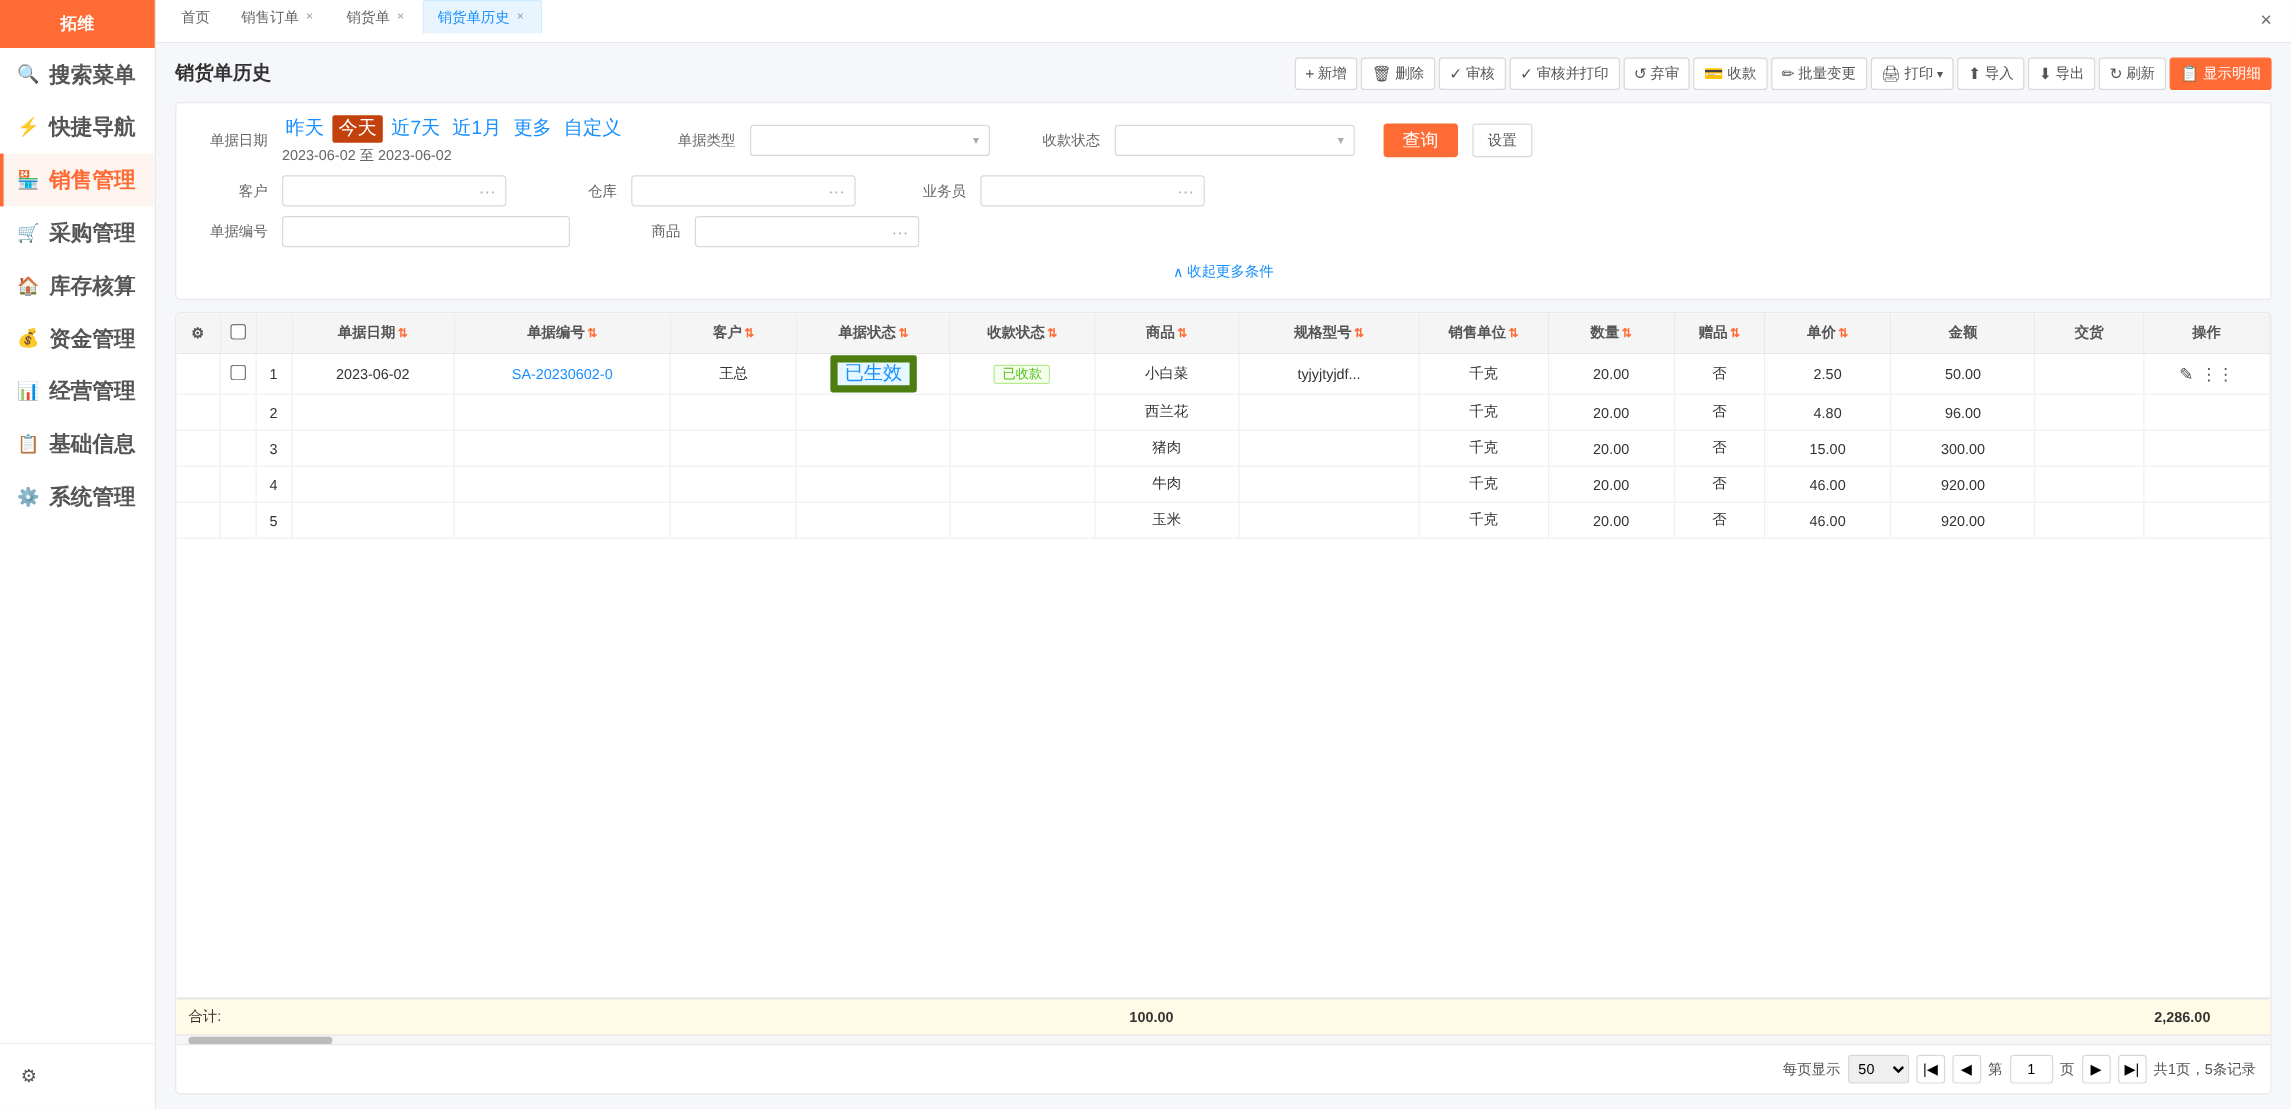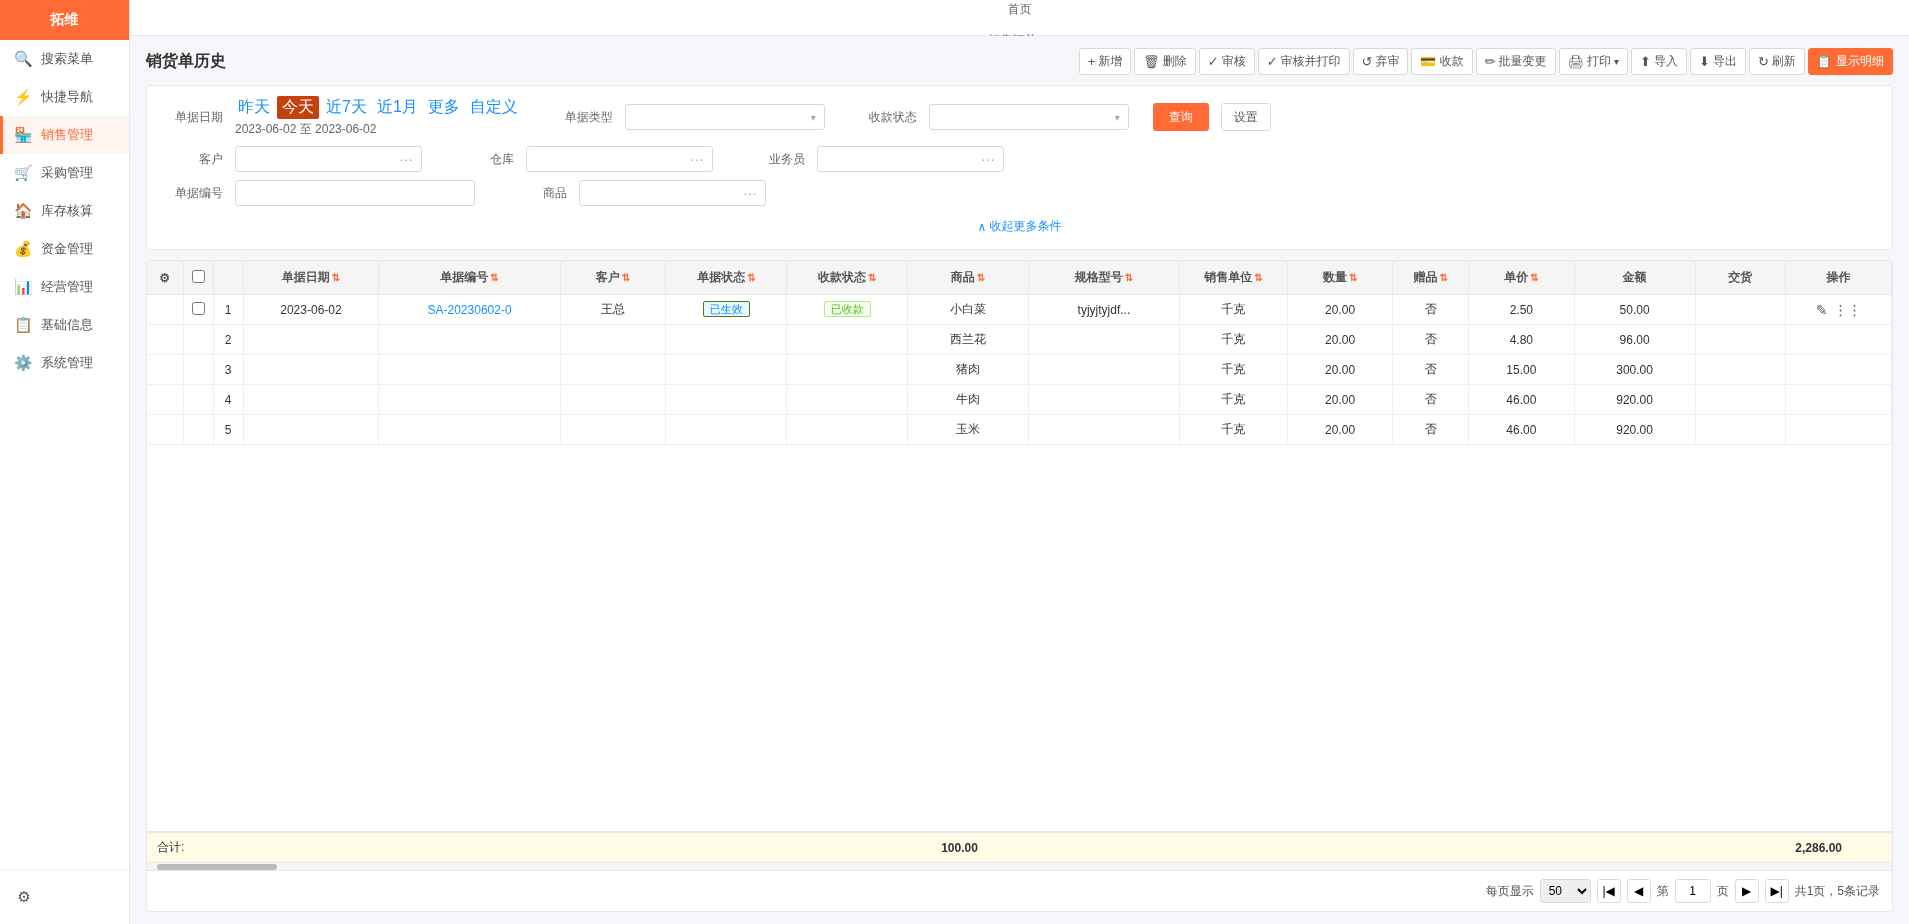--- a/index.html
+++ b/index.html
@@ -28,42 +28,40 @@
       display: flex;
       align-items: center;
       padding: 10px 12px;
       cursor: pointer;
       color: #555;
       border-left: 3px solid transparent;
       gap: 8px;
     }
     .sidebar-item.active { color: #ff6b35; border-left-color: #ff6b35; background: #fff5f0; }
     .sidebar-icon { width: 18px; height: 18px; display: flex; align-items: center; justify-content: center; font-size: 15px; }
-    .sidebar-label { font-size: 13px; }
+    .sidebar-label { font-size: 18px; font-weight: bold; }
     .sidebar-bottom { margin-top: auto; padding: 8px 0; border-top: 1px solid #f0f0f0; }
 
     
     .main {
       flex: 1;
       display: flex;
       flex-direction: column;
       overflow: hidden;
     }
 
     
     .tab-bar {
       display: flex;
-      align-items: center;
       background: #fff;
       border-bottom: 1px solid #e8e8e8;
       height: 36px;
       padding: 0 8px;
-      gap: 12px;
+      gap: 0;
       flex-shrink: 0;
-      flex-direction: column;
     }
     .tab {
       display: flex;
       align-items: center;
       padding: 0 12px;
       height: 28px;
       border-radius: 3px 3px 0 0;
       cursor: pointer;
       font-size: 12px;
       color: #666;
@@ -189,21 +187,21 @@
       gap: 3px;
       padding: 4px 0;
     }
     .query-btn {
       background: #ff6b35;
       border: none;
       border-radius: 3px;
       color: #fff;
       padding: 4px 16px;
       cursor: pointer;
-      font-size: 12px;
+      font-size: 15px;
       height: 28px;
     }
     .setting-btn {
       background: #fff;
       border: 1px solid #d9d9d9;
       border-radius: 3px;
       color: #555;
       padding: 4px 12px;
       cursor: pointer;
       font-size: 12px;
@@ -240,21 +238,21 @@
     td {
       border-bottom: 1px solid #f0f0f0;
       border-right: 1px solid #f0f0f0;
       padding: 6px 6px;
       text-align: center;
       color: #333;
       white-space: nowrap;
     }
     .th-sort { display: flex; align-items: center; justify-content: center; gap: 2px; cursor: pointer; }
     .sort-icon { font-size: 10px; color: #ff6b35; }
-    .tag-effective { background: #e6f7ff; border: 1px solid #4d7c0f; color: #1890ff; border-radius: 2px; padding: 1px 6px; font-size: 11px; }
+    .tag-effective { background: #e6f7ff; border: 6px solid #4d7c0f; color: #1890ff; border-radius: 2px; padding: 1px 6px; font-size: 16px; }
     .tag-received { background: #f6ffed; border: 1px solid #b7eb8f; color: #52c41a; border-radius: 2px; padding: 1px 6px; font-size: 11px; }
     .link-text { color: #1890ff; cursor: pointer; text-decoration: none; }
     .action-btns { display: flex; align-items: center; justify-content: center; gap: 6px; }
     .action-icon { cursor: pointer; color: #555; font-size: 14px; }
     .checkbox-cell { width: 30px; }
 
     
     .summary-row {
       background: #fffbe6;
       border-top: 2px solid #e8e8e8;

